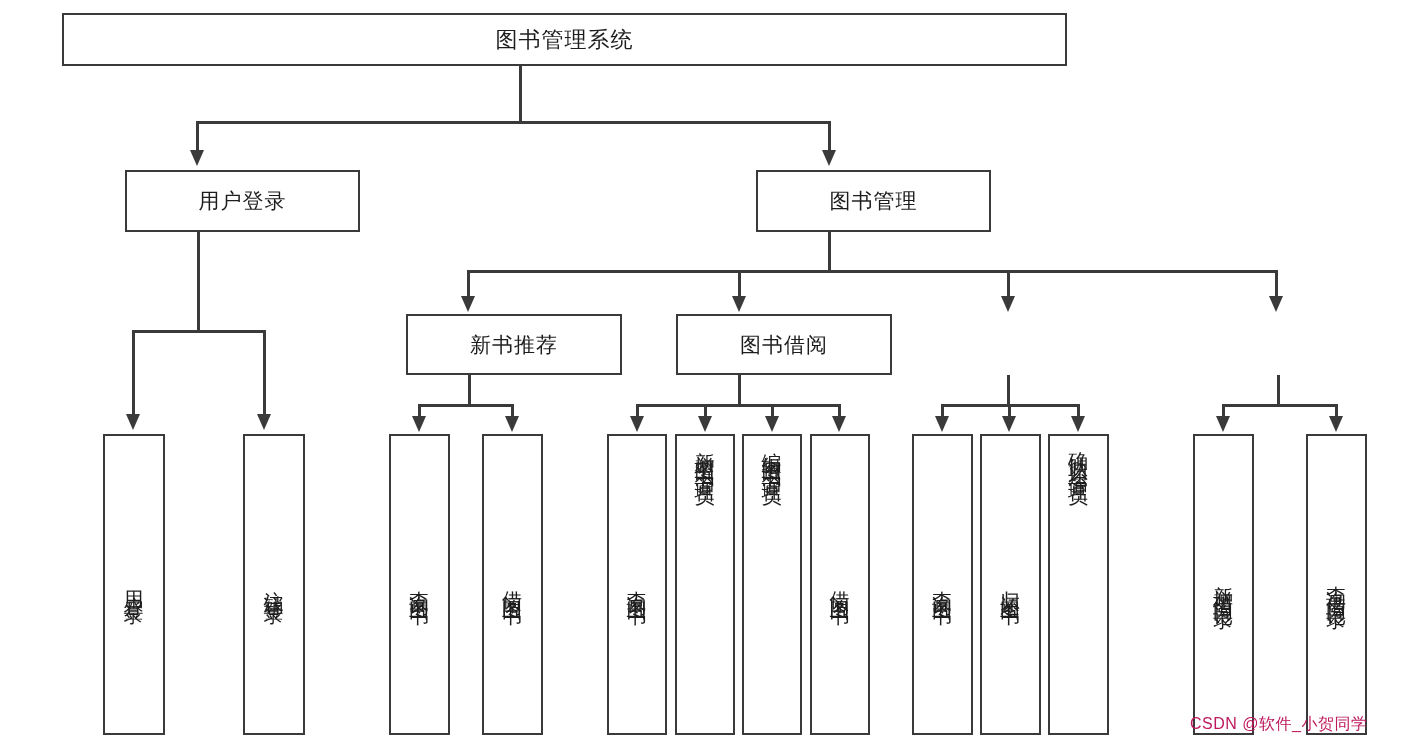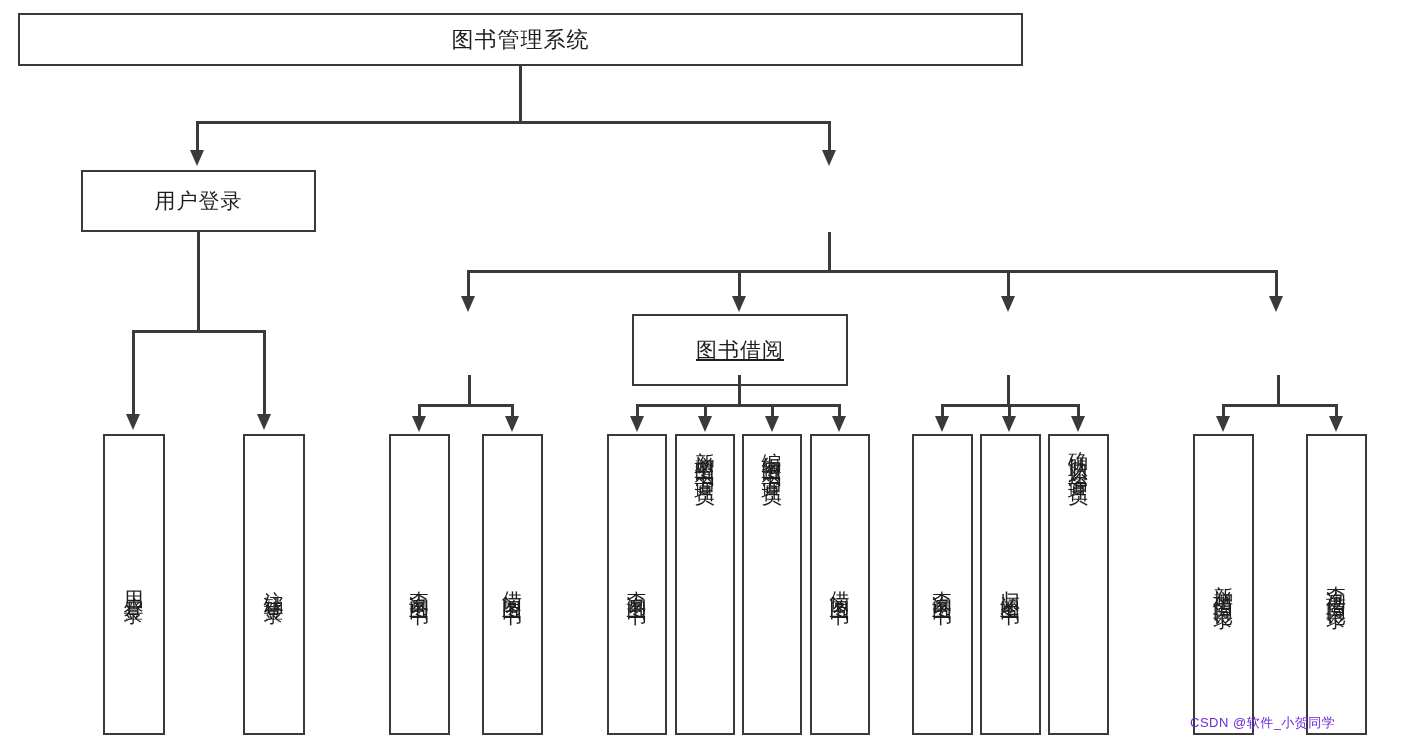--- a/index.html
+++ b/index.html
@@ -25,20 +25,21 @@
     background: #ffffff;
     display: flex;
     align-items: center;
     justify-content: center;
     color: #1d1d1d;
   }
   .node-h {
     font-size: 21px;
     letter-spacing: 1px;
     white-space: nowrap;
+    margin-left: 44px;
   }
   .node-root {
     font-size: 22px;
   }
   .vlabel {
     writing-mode: vertical-rl;
     text-orientation: upright;
     font-size: 20px;
     letter-spacing: 5px;
     line-height: 1;
@@ -57,22 +58,22 @@
   .arrow {
     position: absolute;
     width: 0;
     height: 0;
     border-left: 7px solid transparent;
     border-right: 7px solid transparent;
     border-top: 16px solid #3a3a3a;
   }
   .watermark {
     position: absolute;
-    color: #6d28d9;
-    font-size: 13px;
+    color: #be185d;
+    font-size: 16px;
     white-space: nowrap;
     letter-spacing: 0.5px;
   }
 </style>
 </head>
 <body>
 
 <div id="canvas">
 
   <div class="node node-h node-root" style="left:18px; top:13px; width:1005px; height:53px;">
@@ -85,40 +86,46 @@
 
   <div class="conn conn-v" style="left:196px; top:121px; width:3px; height:31px;"></div>
   <div class="arrow" style="left:190px; top:150px;"></div>
   <div class="conn conn-v" style="left:828px; top:121px; width:3px; height:31px;"></div>
   <div class="arrow" style="left:822px; top:150px;"></div>
 
   <div class="node node-h" style="left:81px; top:170px; width:235px; height:62px;">
     <span>用户登录</span>
   </div>
 
+  <div class="node node-h" style="left:712px; top:170px; width:235px; height:62px;">
+    <span>图书管理</span>
+  </div>
 
   <div class="conn conn-v" style="left:197px; top:232px; width:3px; height:100px;"></div>
   <div class="conn conn-h" style="left:132px; top:330px; width:134px; height:3px;"></div>
   <div class="conn conn-v" style="left:132px; top:330px; width:3px; height:85px;"></div>
   <div class="arrow" style="left:126px; top:414px;"></div>
   <div class="conn conn-v" style="left:263px; top:330px; width:3px; height:85px;"></div>
   <div class="arrow" style="left:257px; top:414px;"></div>
 
   <div class="conn conn-v" style="left:828px; top:232px; width:3px; height:40px;"></div>
   <div class="conn conn-h" style="left:467px; top:270px; width:810px; height:3px;"></div>
   <div class="conn conn-v" style="left:467px; top:270px; width:3px; height:28px;"></div>
   <div class="arrow" style="left:461px; top:296px;"></div>
   <div class="conn conn-v" style="left:738px; top:270px; width:3px; height:28px;"></div>
   <div class="arrow" style="left:732px; top:296px;"></div>
   <div class="conn conn-v" style="left:1007px; top:270px; width:3px; height:28px;"></div>
   <div class="arrow" style="left:1001px; top:296px;"></div>
   <div class="conn conn-v" style="left:1275px; top:270px; width:3px; height:28px;"></div>
   <div class="arrow" style="left:1269px; top:296px;"></div>
 
-  <div class="node node-h" style="left:632px; top:314px; width:216px; height:72px;text-decoration:underline;">
+  <div class="node node-h" style="left:362px; top:314px; width:216px; height:61px;">
+    <span>新书推荐</span>
+  </div>
+  <div class="node node-h" style="left:632px; top:314px; width:216px; height:61px;">
     <span>图书借阅</span>
   </div>
 
   <div class="conn conn-v" style="left:468px; top:375px; width:3px; height:31px;"></div>
   <div class="conn conn-h" style="left:418px; top:404px; width:95px; height:3px;"></div>
   <div class="conn conn-v" style="left:418px; top:404px; width:3px; height:14px;"></div>
   <div class="arrow" style="left:412px; top:416px;"></div>
   <div class="conn conn-v" style="left:511px; top:404px; width:3px; height:14px;"></div>
   <div class="arrow" style="left:505px; top:416px;"></div>
 

